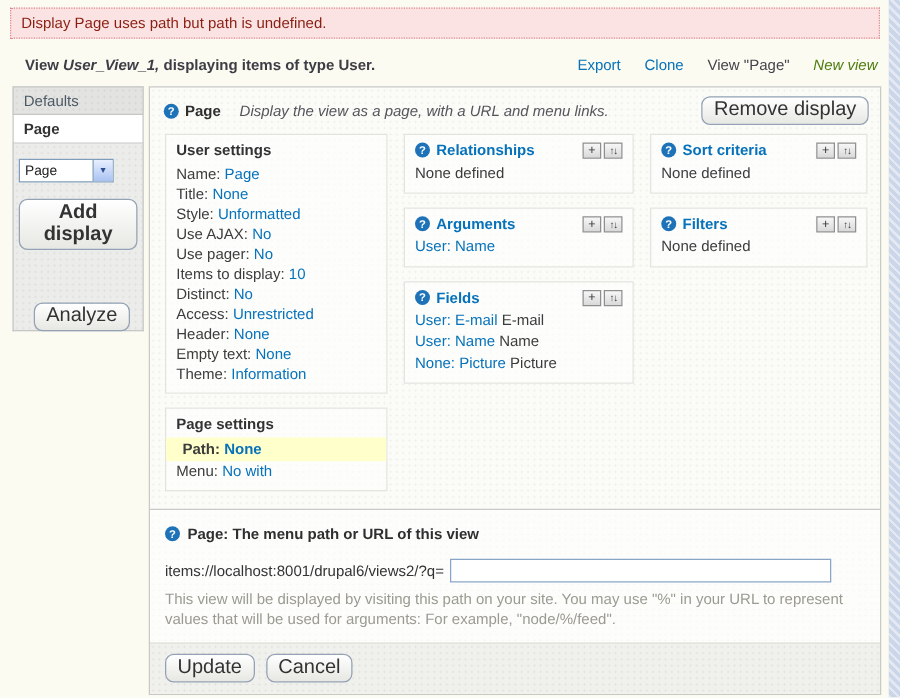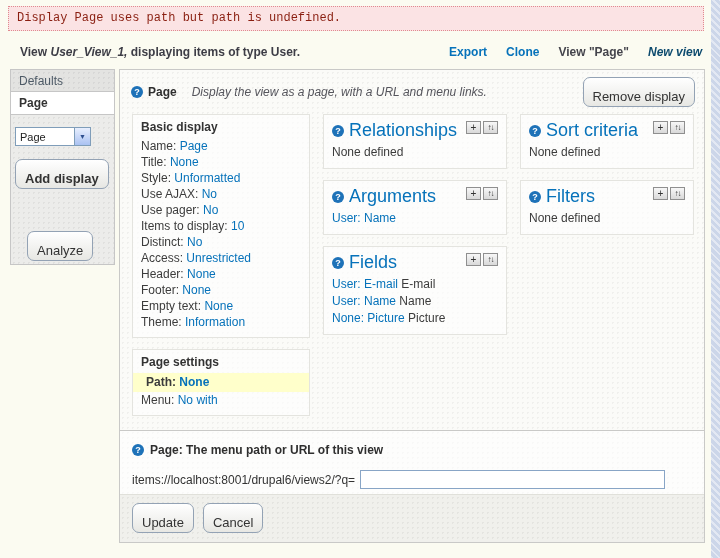--- a/index.html
+++ b/index.html
@@ -17,34 +17,33 @@
     background: #ccd6e9;
     background-image: repeating-linear-gradient(45deg, rgba(255,255,255,.45) 0 2px, transparent 2px 5px);
   }
   
   .error-box {
     margin: 6px 16px 5px 8px;
     background: #fbe3e4;
     border: 1px dotted #e08a90;
     padding: 4px 8px 5px;
     color: #8a1f11;
-    font-family: Liberation Mono, monospace;
   }
   
   .view-bar {
     display: flex; justify-content: space-between; align-items: center;
     padding: 9px 14px 7px 20px;
     font-weight: bold; color: #3d3d46;
   }
   .view-name { font-style: italic; }
   .view-links { display: flex; gap: 19px; margin-right: 4px; }
-  .view-links a { text-decoration: none; font-weight: bold; cursor: pointer; }
+  .view-links a { text-decoration: none; font-weight: normal; cursor: pointer; }
   .lnk-blue { color: #0672ba; }
   .lnk-dark { color: #44444c; }
-  .lnk-orange { color: #0c4a6e; font-style: italic; text-align: center; }
+  .lnk-orange { color: #4d7c0f; font-style: italic; text-align: center; }
   
   .content { display: flex; align-items: flex-start; margin: 3px 15px 0 10px; }
   
   .sidebar { width: 105px; flex: none; }
   .tab {
     height: 23px; line-height: 22px; padding-left: 8px;
     border: 1px solid #c6c6c6; cursor: pointer;
   }
   .tab-defaults {
     background: #e3e3e1;
@@ -67,21 +66,21 @@
   }
   .select-arrow {
     width: 16px; height: 17px; border-left: 1px solid #7f9db9;
     background: linear-gradient(#e8effe, #aac2f2);
     font-size: 7px; line-height: 17px; text-align: center; color: #2d4f8f; cursor: pointer;
   }
   .btn {
     display: inline-block;
     background: linear-gradient(#ffffff, #e7e7e3);
     border: 1px solid #93a2b4; border-radius: 7px;
-    padding: 11px 9px 2px; font-size: 13px; color: #333;
+    padding: 1px 9px 2px; font-size: 16px; color: #333;
     font-family: "Liberation Sans", sans-serif; cursor: pointer;
   }
   .add-btn { margin: 13px 0 0 0; font-weight: bold; }
   .analyze-btn { margin: 42px 0 0 12px; }
   
   .main {
     flex: 1; margin-left: 4px;
     border: 1px solid #c9c9c7;
     background-color: #fbfbf8;
     background-image: radial-gradient(rgba(0,0,0,.045) 1px, transparent 1px);
@@ -111,21 +110,21 @@
   .setting-label { color: #3c3c3c; }
   .setting-row a, .section-line a {
     color: #0672ba; text-decoration: none; cursor: pointer;
   }
   .hl-row {
     background: #ffffcb; font-weight: bold;
     margin: 0 -8px; padding: 1px 8px 1px 13px; line-height: 17px;
   }
   .section-head { display: flex; justify-content: space-between; align-items: flex-start; margin: 1px 0 3px; }
   .stitle { display: flex; align-items: center; gap: 5px; }
-  .section-link { color: #0672ba; font-weight: normal; text-decoration: none; font-size: 18px; cursor: pointer; }
+  .section-link { color: #0672ba; font-weight: bold; text-decoration: none; font-size: 12px; cursor: pointer; }
   .mini-group { display: flex; gap: 2px; margin-top: 1px; }
   .mini-btn {
     min-width: 15px; height: 13px; border: 1px solid #8f8f8f;
     background: linear-gradient(#f7f7f7, #d9d9d9);
     font-size: 10px; line-height: 11px; text-align: center;
     color: #333; padding: 0 2px; cursor: pointer;
   }
   .mini-btn.rearr { font-size: 8px; letter-spacing: -1px; line-height: 12px; }
   .section-line { line-height: 17px; color: #3c3c3c; }
   
@@ -196,31 +195,30 @@
       <strong>Page</strong>
       <em class="display-desc">Display the view as a page, with a URL and menu links.</em>
       <span class="spacer"></span>
       <button class="btn">Remove display</button>
     </div>
 
     <div class="columns">
 
       <div class="col1">
         <div class="panel">
-          <div class="panel-title">Basic display</div>
+          <div class="panel-title">User settings</div>
           <div class="setting-row"><span class="setting-label">Name:</span> <a>Page</a></div>
           <div class="setting-row"><span class="setting-label">Title:</span> <a>None</a></div>
           <div class="setting-row"><span class="setting-label">Style:</span> <a>Unformatted</a></div>
           <div class="setting-row"><span class="setting-label">Use AJAX:</span> <a>No</a></div>
           <div class="setting-row"><span class="setting-label">Use pager:</span> <a>No</a></div>
           <div class="setting-row"><span class="setting-label">Items to display:</span> <a>10</a></div>
           <div class="setting-row"><span class="setting-label">Distinct:</span> <a>No</a></div>
           <div class="setting-row"><span class="setting-label">Access:</span> <a>Unrestricted</a></div>
           <div class="setting-row"><span class="setting-label">Header:</span> <a>None</a></div>
-          <div class="setting-row"><span class="setting-label">Footer:</span> <a>None</a></div>
           <div class="setting-row"><span class="setting-label">Empty text:</span> <a>None</a></div>
           <div class="setting-row"><span class="setting-label">Theme:</span> <a>Information</a></div>
         </div>
 
         <div class="panel">
           <div class="panel-title">Page settings</div>
           <div class="setting-row hl-row"><span class="setting-label">Path:</span> <a>None</a></div>
           <div class="setting-row"><span class="setting-label">Menu:</span> <a>No with</a></div>
         </div>
       </div>
@@ -305,20 +303,21 @@
 
     <div class="path-form">
       <div class="form-title">
         <span class="help">?</span>
         <strong>Page: The menu path or URL of this view</strong>
       </div>
       <div class="url-row">
         <span>items://localhost:8001/drupal6/views2/?q=</span>
         <input class="path-input" type="text" value="" style="">
       </div>
+      <div class="form-desc">This view will be displayed by visiting this path on your site. You may use "%" in your URL to represent values that will be used for arguments: For example, "node/%/feed".</div>
       <div class="actions">
         <button class="btn">Update</button>
         <button class="btn">Cancel</button>
       </div>
     </div>
 
   </div>
 </div>
 
 </body></html>

